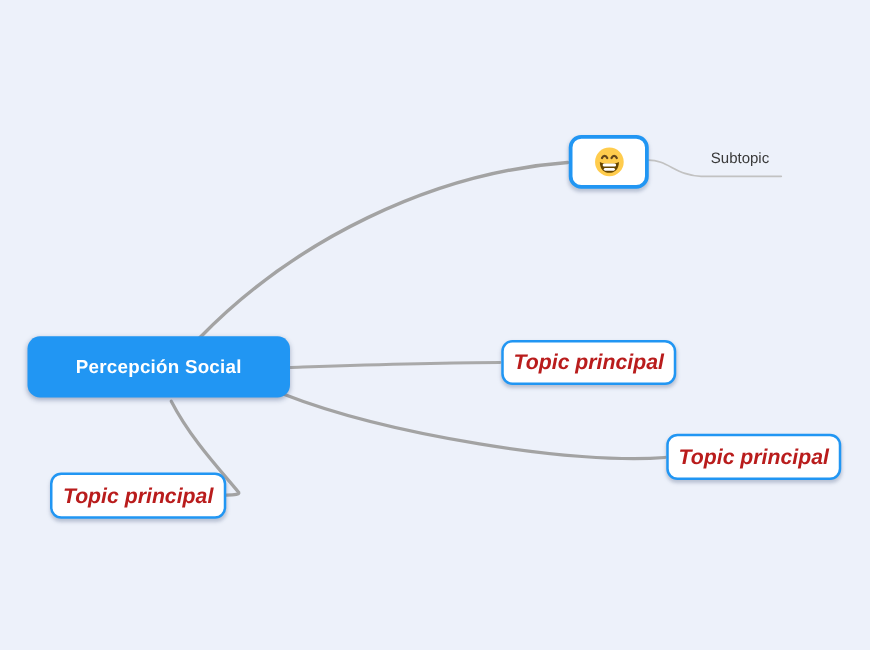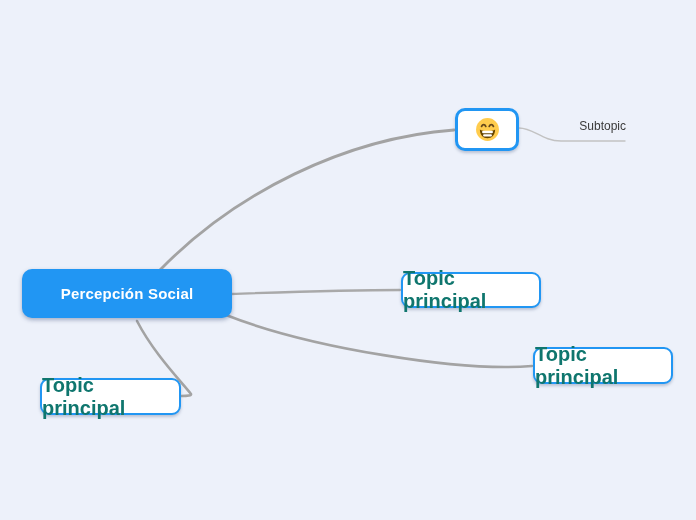--- a/index.html
+++ b/index.html
@@ -15,25 +15,25 @@
     border:2px solid #2196f3;border-radius:9px;
     box-shadow:0 2px 3px rgba(90,105,140,0.35);
     cursor:pointer;
   }
   .node.root{
     background:#2196f3;border:none;border-radius:10px;
     color:#ffffff;font-weight:bold;font-size:15px;letter-spacing:.2px;
     box-shadow:0 2px 4px rgba(70,90,130,0.45);
   }
   .node.topic{
-    color:#0f766e;font-weight:bold;font-size:20px;
+    color:#b91c1c;font-weight:bold;font-size:17px;font-style:italic;
   }
   .emoji-node{border-width:3px;border-radius:10px;}
   .subtopic-label{
-    position:absolute;font-size:12px;color:#3a3a3a;text-align:right;
+    position:absolute;font-size:12px;color:#3a3a3a;text-align:center;
     cursor:pointer;
   }
 </style>
 </head>
 <body>
 
 <div class="canvas">
 
   <svg class="branches" width="696" height="520" viewBox="0 0 696 520">
 

